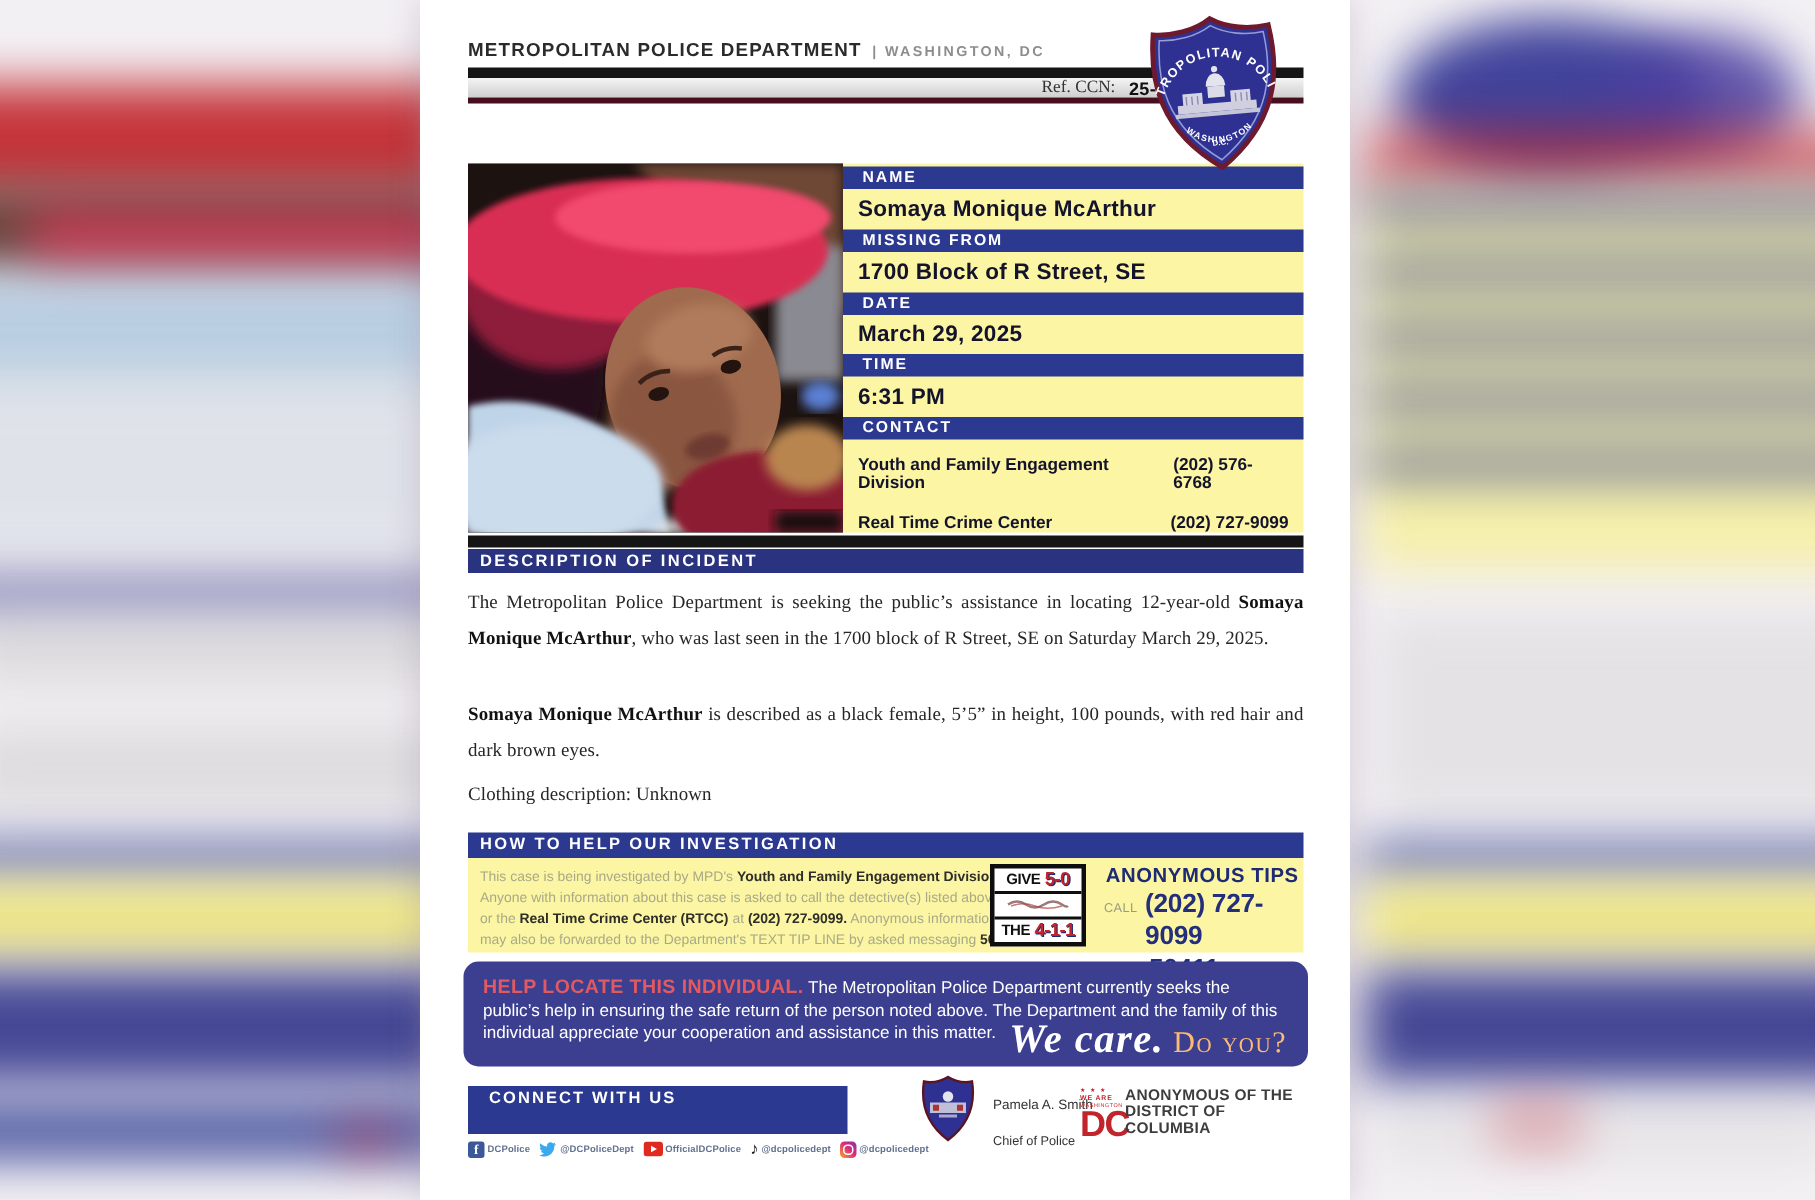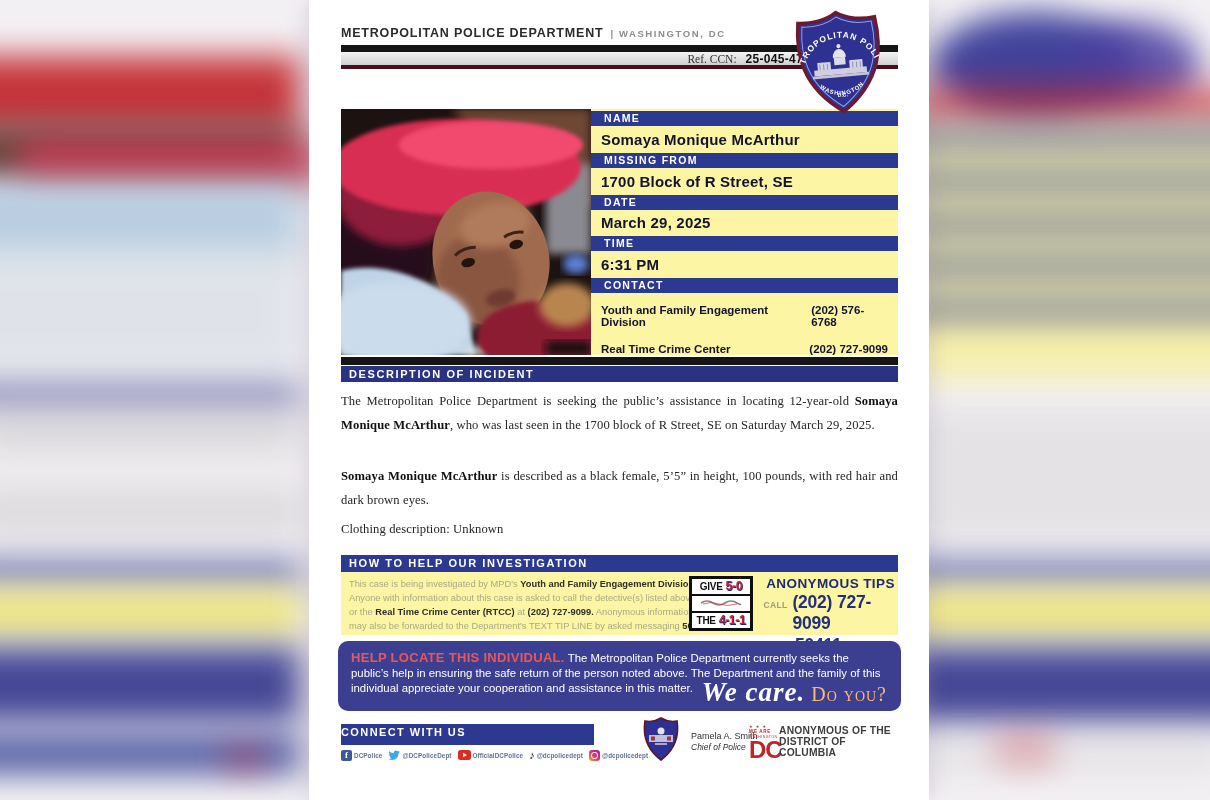--- a/index.html
+++ b/index.html
@@ -34,31 +34,31 @@
   .bR8{left:910px;width:340px;top:258px;height:17px;background:#2b3990;opacity:.8;}
   .bR9{left:910px;width:340px;top:301px;height:17px;background:#2b3990;opacity:.8;}
   .bR10{left:920px;width:330px;top:410px;height:132px;background:#cccccc;opacity:.38;}
   .bR11{left:910px;width:340px;top:563px;height:21px;background:#2b3990;opacity:.85;}
   .bR12{left:910px;width:340px;top:588px;height:50px;background:#ece47e;opacity:.95;}
   .bR13{left:910px;width:340px;top:647px;height:75px;background:#3c3f90;opacity:.95;}
   .bR14{left:995px;width:60px;top:738px;height:24px;background:#cc2233;opacity:.55;}
   .bR15{left:920px;width:300px;top:735px;height:38px;background:#cfcfcf;opacity:.4;}
 
   
-  .page { position:absolute; left:309px; top:0; width:620px; height:800px; background:#ffffff;
+  .page { position:absolute; left:280px; top:0; width:620px; height:800px; background:#ffffff;
           box-shadow:0 0 22px rgba(70,45,90,.18); }
   .content { position:absolute; left:32px; top:0; width:557px; }
 
   .masthead { margin-top:26px; height:15px; display:flex; align-items:baseline; }
   .dept { font-size:12.5px; font-weight:bold; letter-spacing:.8px; color:#2b2b2b; }
   .loc  { font-size:9.5px; color:#8d8d8d; letter-spacing:1.6px; margin-left:7px; font-weight:bold; }
 
   .bar-black { margin-top:4px; height:7px; background:#151515; }
   .bar-silver { height:13px; background:linear-gradient(#f4f4f4,#cfcfcf);
-                display:flex; justify-content:flex-end; align-items:center; padding-right:88px; }
+                display:flex; justify-content:flex-end; align-items:flex-start; padding-right:52px; }
   .ref-label { font-family:"Liberation Serif", serif; font-size:11.5px; color:#333; }
   .ref-value { font-size:12px; font-weight:bold; color:#101010; margin-left:9px; letter-spacing:.3px; }
 
   .banner-red { margin-top:2px; height:62px; background:#be1e2d; display:flex; align-items:center; }
   .banner-title { color:#fff; font-size:43px; font-weight:bold; letter-spacing:2.5px;
                   padding-left:8px; transform:scaleY(1.05); transform-origin:left center; white-space:nowrap; }
   .bar-maroon { height:4px; background:#470f1e; }
 
   .main-row { display:flex; height:246px;margin-top:40px; }
   .photo-box { width:250px; position:relative; background:#201410; overflow:hidden; }
@@ -93,51 +93,51 @@
   .give-logo { width:64px; height:55px; margin-top:4px; border:3px solid #0e0e0e; background:#fff;
                display:flex; flex-direction:column; }
   .give-row { flex:1; display:flex; align-items:center; justify-content:center; gap:3px; }
   .give-row + .give-row { border-top:2px solid #0e0e0e; }
   .give-word { font-size:10px; font-weight:bold; color:#101010; letter-spacing:-.3px; }
   .give-num  { font-size:12.5px; font-weight:bold; color:#c1252b; letter-spacing:-.5px;
                text-shadow:.7px .7px 0 #1d2a74; }
   .tips { flex:1; padding-top:4px; padding-left:10px; }
   .tips-title { font-size:13.5px; font-weight:bold; color:#1d2a74; text-align:center; letter-spacing:.4px; }
   .tips-line { display:flex; align-items:baseline; margin-top:1px; }
-  .tips-label { width:27px; font-size:8.5px; font-weight:bold; color:#9b9c7e; text-align:right;
+  .tips-label { width:27px; font-size:8.5px; font-weight:normal; color:#9b9c7e; text-align:right;
                 margin-right:5px; letter-spacing:.3px; }
   .tips-value { font-size:17.5px; font-weight:bold; color:#232e7c; letter-spacing:-.2px; }
 
   .locate-box { margin-top:6px; margin-left:-3px; width:563px; height:70px; background:#3c3f90;
                 border-radius:10px; padding:9px 13px; position:relative; color:#fff; }
   .locate-text { font-size:11.4px; line-height:15px; }
   .locate-lead { color:#e25a60; font-weight:bold; font-size:13px; letter-spacing:.3px; }
   .wecare { position:absolute; right:14px; bottom:3px; display:flex; align-items:baseline; gap:6px; }
   .wecare-script { font-family:"Liberation Serif", serif; font-style:italic; font-weight:bold;
                    font-size:27px; color:#fff; letter-spacing:1px; }
   .wecare-doyou { font-family:"Liberation Serif", serif; font-variant:small-caps; font-size:20px;
                   color:#fdba74; letter-spacing:1px; }
 
   .footer { margin-top:13px; position:relative; height:50px; }
-  .connect-bar { width:253px; height:21px; background:#2b3990; color:#fff; font-size:11px;
-                 font-weight:bold; letter-spacing:1.4px; line-height:17px; padding-left:0; }
+  .connect-bar { width:253px; height:32px; background:#2b3990; color:#fff; font-size:11px;
+                 font-weight:bold; letter-spacing:1.4px; line-height:17px; padding-left:14px; }
   .social-row { margin-top:5px; width:253px; display:flex; align-items:center; gap:6px; }
   .social { display:flex; align-items:center; gap:2px; }
   .handle { font-size:6.3px; color:#61718f; font-weight:bold; letter-spacing:.1px; }
   .fb { width:11px; height:11px; background:#3b5998; border-radius:2px; color:#fff; text-align:center;
         font-family:"Liberation Serif", serif; font-weight:bold; font-size:9px; line-height:11px; }
   .ig { width:11px; height:11px; border-radius:3px;
         background:linear-gradient(45deg,#f5a623,#dd2a7b 55%,#8134af); position:relative; }
   .ig::before { content:""; position:absolute; inset:2px; border:1.2px solid #fff; border-radius:3px; }
   .tiktok { font-size:11px; color:#111; line-height:11px; font-weight:bold; }
 
   .footer-badge { position:absolute; left:300px; top:-8px; }
   .chief { position:absolute; left:350px; top:7px; }
   .chief-name { font-size:9px; color:#333; }
-  .chief-title { font-size:8.5px; color:#333; font-style:italic; margin-top:1px; }
+  .chief-title { font-size:8.5px; color:#333; margin-top:14px; }
 
   .dcgov { position:absolute; left:408px; top:1px; display:flex; }
   .dc-mark { width:28px; }
   .dc-stars { font-size:4px; color:#c1252b; letter-spacing:1px; line-height:4px; }
   .dc-weare { font-size:4.6px; color:#c1252b; font-weight:bold; letter-spacing:.6px; line-height:6px; }
   .dc-wash  { font-size:3.6px; color:#c1252b; letter-spacing:.4px; line-height:4px; }
   .dc-letters { font-size:24px; font-weight:bold; color:#c1252b; line-height:22px; letter-spacing:-1px; }
   .gov-lines { margin-left:2px; }
   .gov-l1, .gov-l2 { font-size:10.3px; font-weight:bold; color:#3d3d3d; letter-spacing:.2px; line-height:11px; }
 </style>

